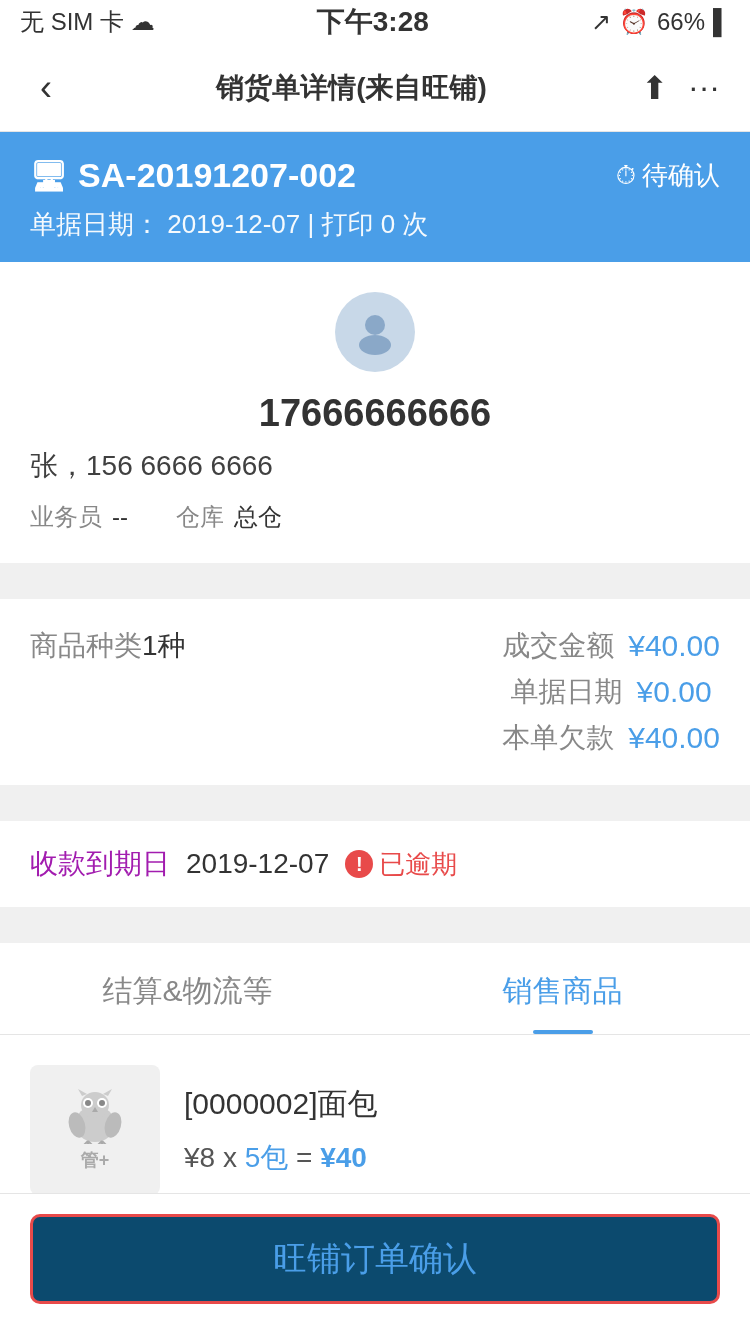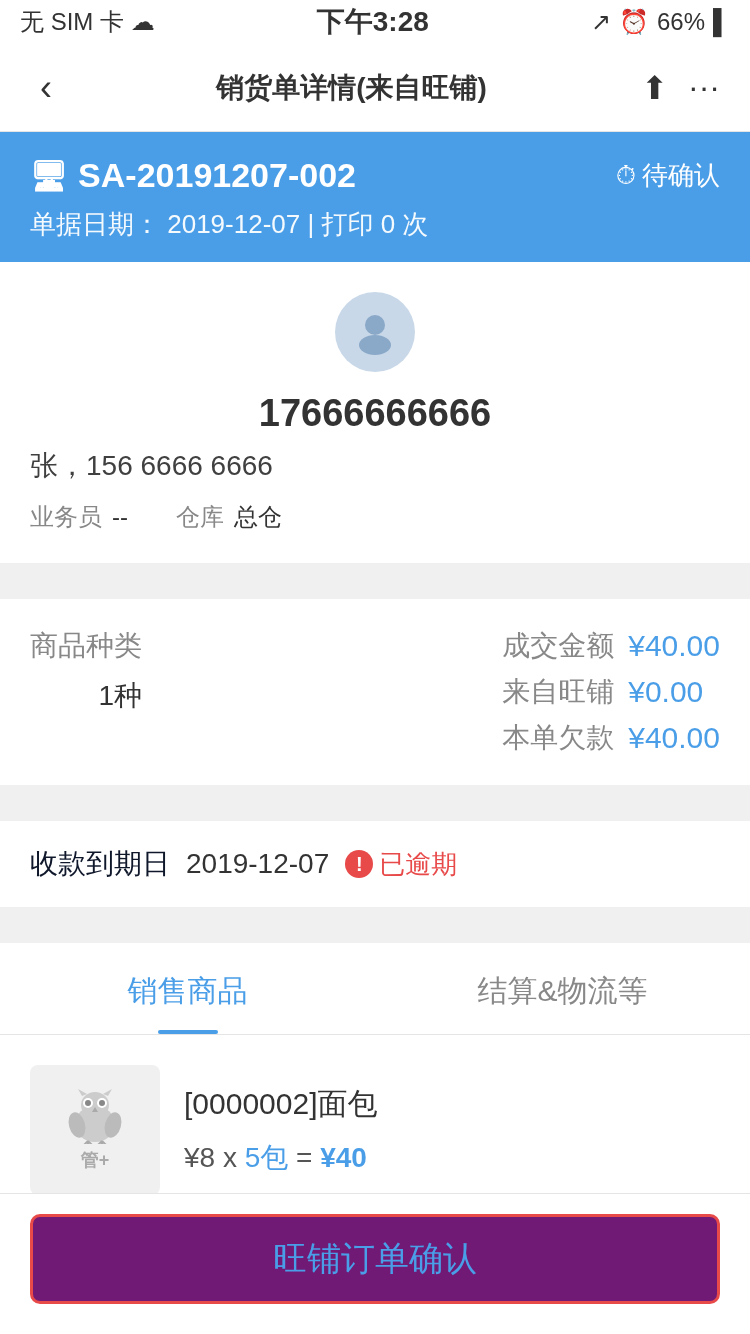--- a/index.html
+++ b/index.html
@@ -151,55 +151,53 @@
     .summary-card {
       background: #fff;
       padding: 28px 30px;
       margin-bottom: 18px;
       display: flex;
       justify-content: space-between;
       align-items: flex-start;
     }
     .summary-left {
       display: flex;
-      align-items: flex-end;
-      gap: 12px;
+      align-items: center;
       font-size: 28px;
       color: #555;
-      flex-direction: column;
     }
     .summary-label { color: #888; }
     .summary-value { color: #333; font-size: 28px; }
     .summary-right {
       text-align: right;
       display: flex;
       flex-direction: column;
       gap: 8px;
     }
     .summary-row {
       display: flex;
-      justify-content: flex-start;
+      justify-content: center;
       align-items: center;
       gap: 14px;
       font-size: 28px;
     }
     .summary-row-label { color: #888; }
     .amount-blue { color: #4A9EE8; font-size: 30px; }
 
     
     .payment-due-card {
       background: #fff;
       padding: 24px 30px;
       margin-bottom: 18px;
       display: flex;
       align-items: center;
       gap: 16px;
       font-size: 28px;
     }
-    .payment-due-label { color: #0f172a; }
+    .payment-due-label { color: #a21caf; }
     .payment-due-date { color: #333; }
     .overdue-badge {
       display: flex;
       align-items: center;
       gap: 6px;
       color: #e84a4a;
       font-size: 26px;
     }
     .overdue-icon {
       width: 28px;
@@ -303,21 +301,21 @@
       bottom: 0;
       left: 0;
       width: 750px;
       background: #fff;
       padding: 20px 30px 30px;
       border-top: 1px solid #e5e5e5;
     }
     .confirm-button {
       width: 100%;
       height: 90px;
-      background: #701a75;
+      background: #0c4a6e;
       border: 3px solid #e84a4a;
       border-radius: 10px;
       font-size: 34px;
       color: #4A9EE8;
       cursor: pointer;
       display: flex;
       align-items: center;
       justify-content: center;
     }
 
@@ -399,21 +397,21 @@
   <div class="summary-left">
     <span class="summary-label">商品种类</span>
     <span class="summary-value">1种</span>
   </div>
   <div class="summary-right">
     <div class="summary-row">
       <span class="summary-row-label">成交金额</span>
       <span class="amount-blue">¥40.00</span>
     </div>
     <div class="summary-row">
-      <span class="summary-row-label">来自旺铺</span>
+      <span class="summary-row-label">单据日期</span>
       <span class="amount-blue">¥0.00</span>
     </div>
     <div class="summary-row">
       <span class="summary-row-label">本单欠款</span>
       <span class="amount-blue">¥40.00</span>
     </div>
   </div>
 </div>
 
 <div class="divider"></div>
@@ -424,25 +422,25 @@
   <div class="overdue-badge">
     <div class="overdue-icon">!</div>
     <span>已逾期</span>
   </div>
 </div>
 
 <div class="divider"></div>
 
 <div class="tabs-container">
   <div class="tabs">
+    <div class="tab">
+      <span>结算&amp;物流等</span>
+    </div>
     <div class="tab active">
       <span>销售商品</span>
-    </div>
-    <div class="tab">
-      <span>结算&amp;物流等</span>
     </div>
   </div>
 </div>
 
 <div class="product-list">
   <div class="product-item">
     <div class="product-image">
       <div class="product-image-inner">
 
         <svg width="70" height="55" viewBox="0 0 70 55" fill="none">

